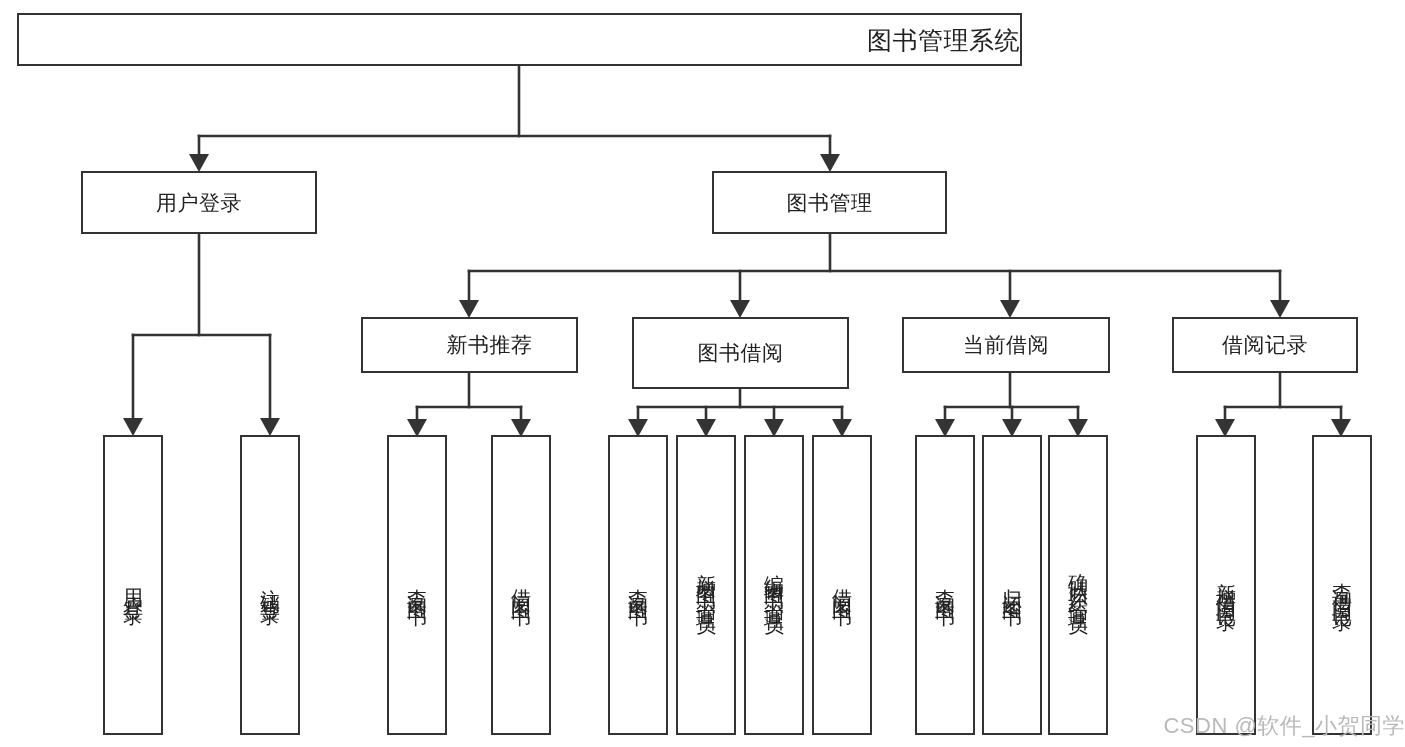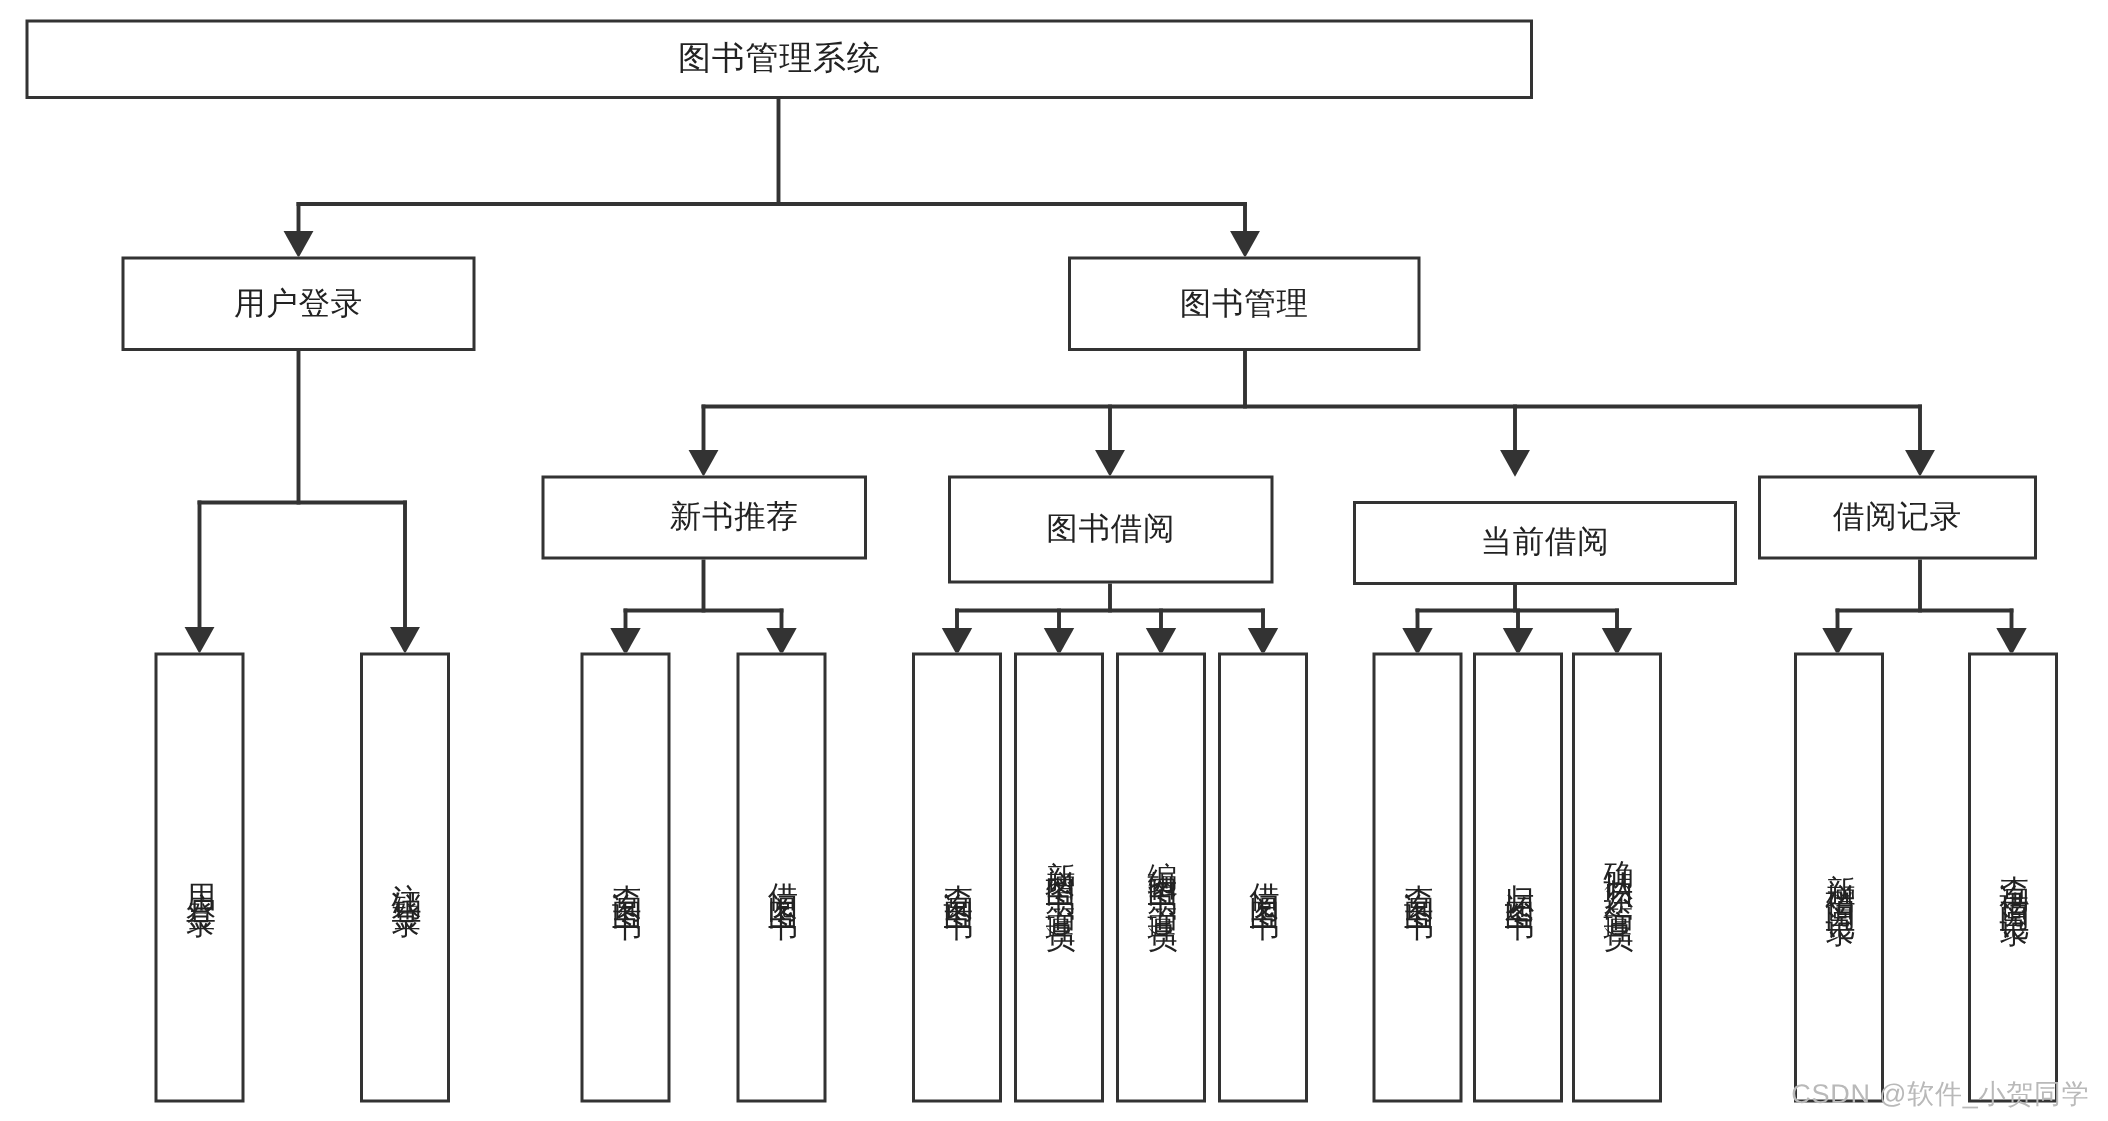--- a/index.html
+++ b/index.html
@@ -36,44 +36,45 @@
     justify-content: center;
     color: #222222;
     z-index: 2;
   }
   .node-h {
     font-size: 21px;
     letter-spacing: 0.5px;
     line-height: 1.2;
   }
   .node-root {
-    font-size: 22px;
+    font-size: 25px;
+    justify-content: flex-end;
   }
   .node-v {
     writing-mode: vertical-rl;
     text-orientation: upright;
     font-size: 20px;
     letter-spacing: 6px;
     line-height: 1.05;
     align-items: center;
     justify-content: center;
     padding-top: 4px;
     padding-bottom: 4px;
     white-space: nowrap;
   }
   .node-v .vtext {
     writing-mode: vertical-rl;
     text-orientation: upright;
     display: block;
   }
   .watermark {
     position: absolute;
-    right: 12px;
+    right: 0;
     bottom: 6px;
-    font-size: 18px;
+    font-size: 22px;
     color: #b9b9b9;
     z-index: 5;
     letter-spacing: 0.5px;
     white-space: nowrap;
     text-align: right;
   }
 </style>
 </head>
 <body>
 
@@ -147,21 +148,21 @@
   </div>
 
   <div class="node node-h" style="left:361px; top:317px; width:217px; height:56px;padding-left:40px;">
     <span>新书推荐</span>
   </div>
 
   <div class="node node-h" style="left:632px; top:317px; width:217px; height:72px;">
     <span>图书借阅</span>
   </div>
 
-  <div class="node node-h" style="left:902px; top:317px; width:256px; height:56px;margin-top:17px;">
+  <div class="node node-h" style="left:902px; top:317px; width:208px; height:56px;">
     <span>当前借阅</span>
   </div>
 
   <div class="node node-h" style="left:1172px; top:317px; width:186px; height:56px;">
     <span>借阅记录</span>
   </div>
 
   <div class="node node-v" style="left:103px; top:435px; width:60px; height:300px;">
     <span class="vtext">用户登录</span>
   </div>

